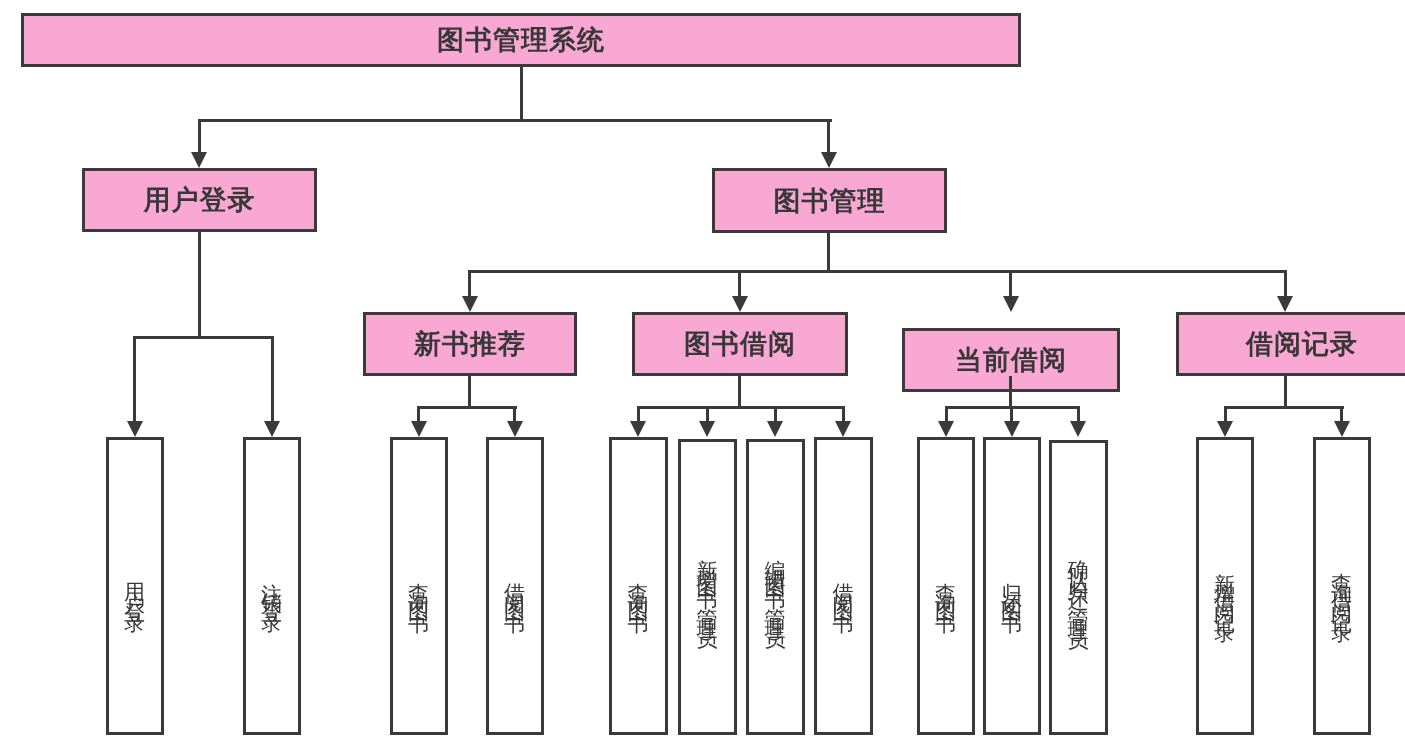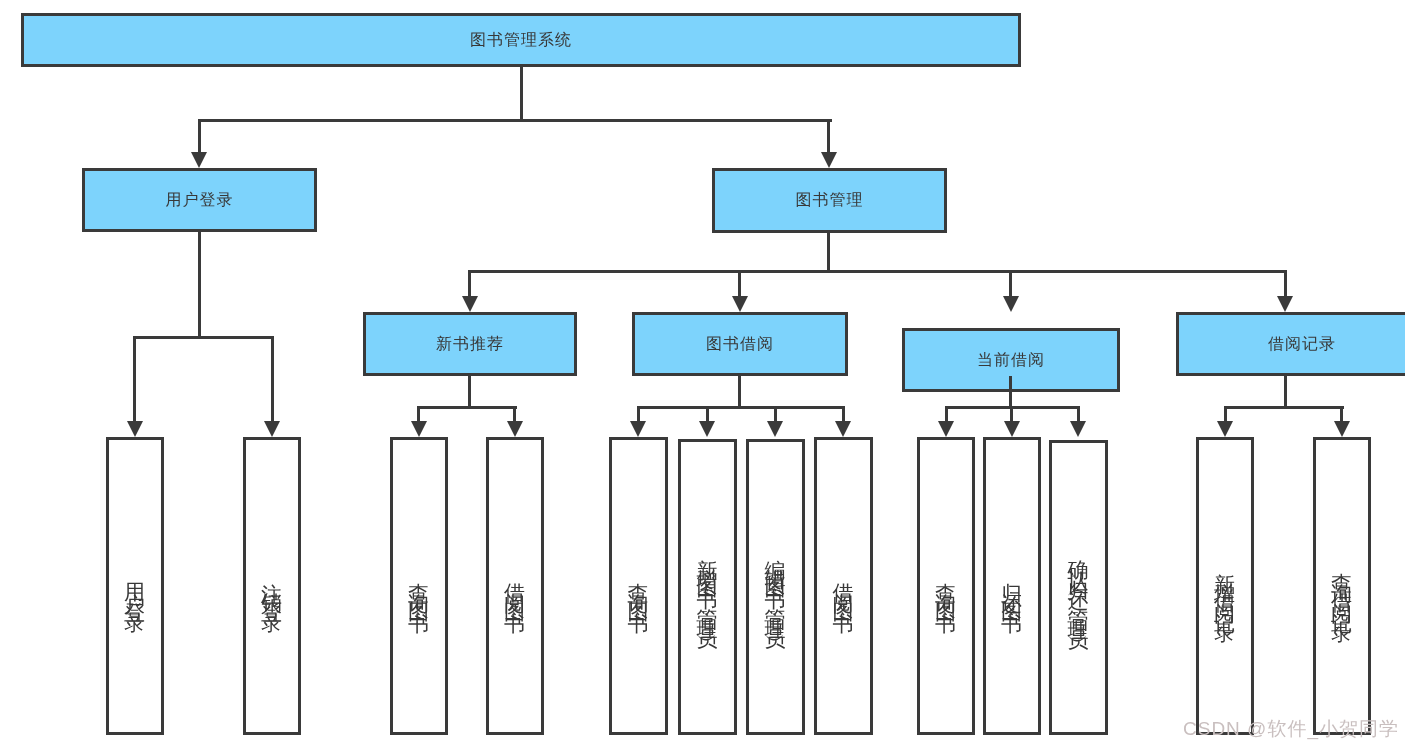--- a/index.html
+++ b/index.html
@@ -13,26 +13,27 @@
   body{font-family:"Liberation Sans","DejaVu Sans",sans-serif;}
   .canvas{
     position:relative;
     width:1405px;height:747px;
     background:var(--bg);
     overflow:hidden;
   }
   .node{
     position:absolute;
     border:3px solid var(--line);
-    background:#7dd3fc;
+    background:#f9a8d4;
     display:flex;align-items:center;justify-content:center;
     color:var(--text);
-    font-size:16px;
+    font-size:27px;
     letter-spacing:1px;
     white-space:nowrap;
+    font-weight:bold;
   }
   .vnode{
     position:absolute;
     border:3px solid var(--line);
     background:#fff;
     display:flex;align-items:center;justify-content:center;
     color:var(--text);
     font-size:21px;
     writing-mode:vertical-rl;
     text-orientation:mixed;
@@ -145,15 +146,14 @@
   <div class="vnode" style="left:746px;top:439px;width:59px;height:296px;">编辑图书（管理员）</div>
   <div class="vnode" style="left:814px;top:437px;width:59px;height:298px;">借阅图书</div>
 
   <div class="vnode" style="left:917px;top:437px;width:58px;height:298px;">查询图书</div>
   <div class="vnode" style="left:983px;top:437px;width:58px;height:298px;">归还图书</div>
   <div class="vnode" style="left:1049px;top:440px;width:59px;height:295px;">确认归还（管理员）</div>
 
   <div class="vnode" style="left:1196px;top:437px;width:58px;height:298px;">新增借阅记录</div>
   <div class="vnode" style="left:1313px;top:437px;width:58px;height:298px;">查询借阅记录</div>
 
-  <div class="watermark">CSDN @软件_小贺同学</div>
 
 </div>
 
 </body></html>

